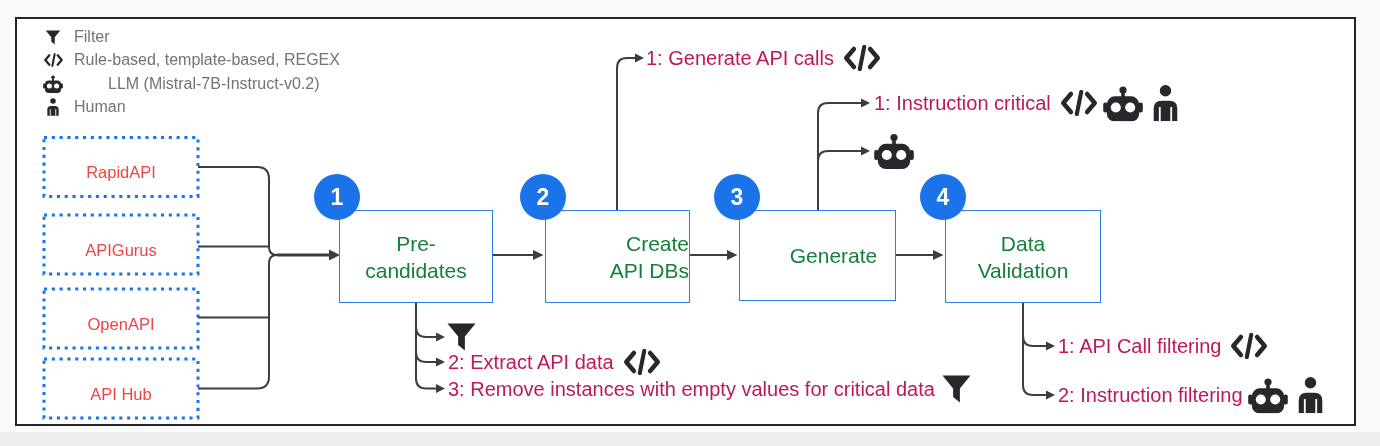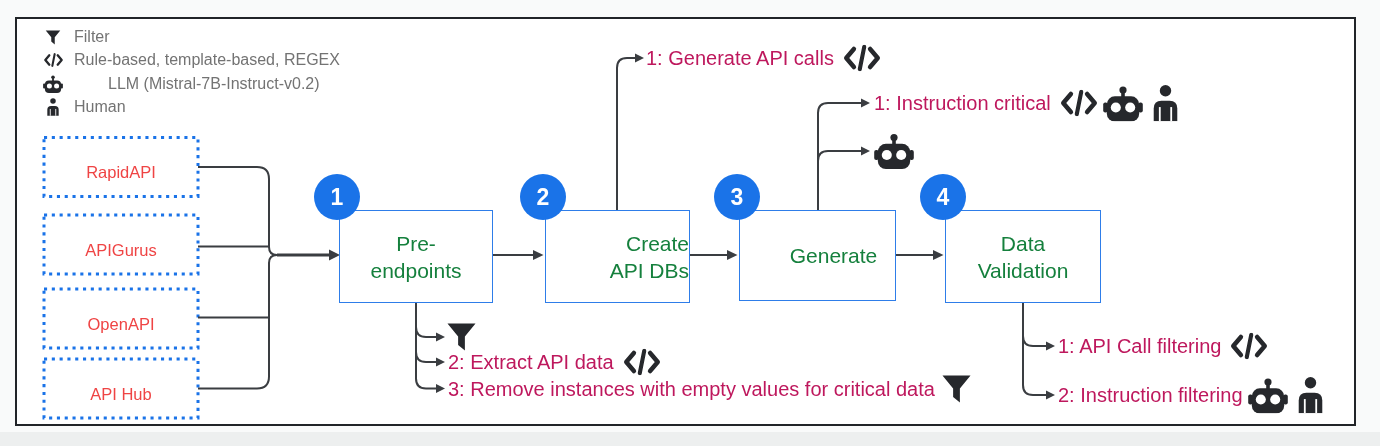--- a/index.html
+++ b/index.html
@@ -179,21 +179,21 @@
 </div>
 <div class="src-box" style="left:44px;top:289px;width:154px;height:59px;">
   <span class="src-label">OpenAPI</span>
 </div>
 <div class="src-box" style="left:44px;top:359px;width:154px;height:59px;">
   <span class="src-label">API Hub</span>
 </div>
 
 <div class="pbox" style="left:339px;top:210px;width:154px;height:93px;">
   <div class="pbox-line">Pre-</div>
-  <div class="pbox-line">endpoints</div>
+  <div class="pbox-line">candidates</div>
 </div>
 <div class="pbox" style="left:545px;top:210px;width:145px;height:93px;align-items:flex-end;">
   <div class="pbox-line">Create</div>
   <div class="pbox-line">API DBs</div>
 </div>
 <div class="pbox" style="left:739px;top:210px;width:157px;height:91px;padding-left:32px;">
   <div class="pbox-line">Generate</div>
 </div>
 <div class="pbox" style="left:945px;top:210px;width:156px;height:93px;">
   <div class="pbox-line">Data</div>

